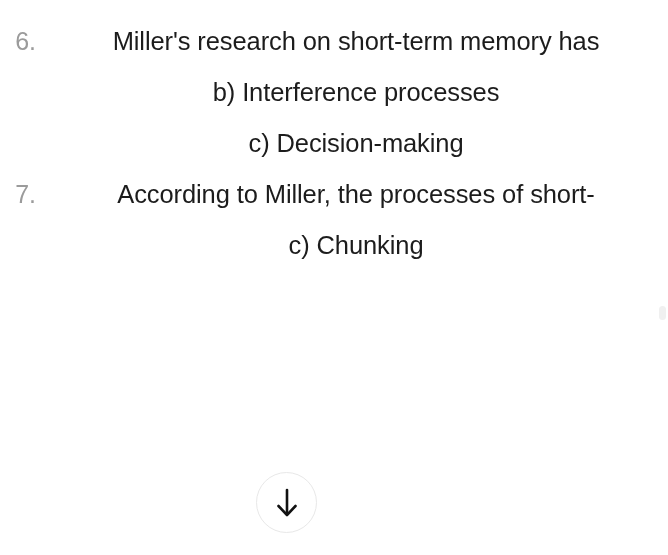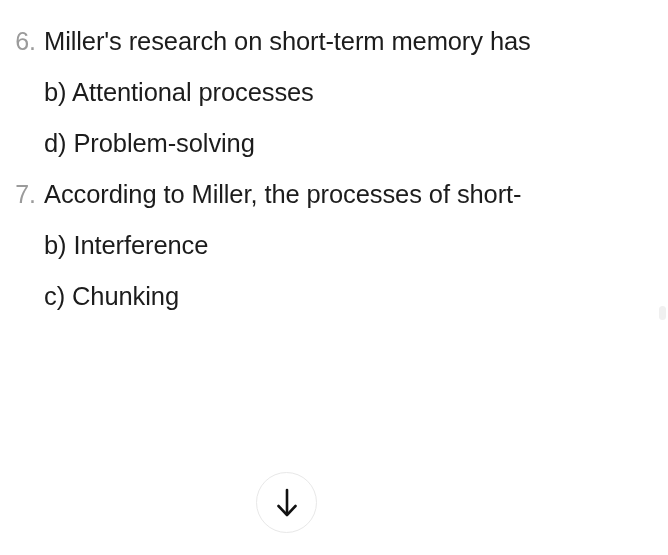--- a/index.html
+++ b/index.html
@@ -57,20 +57,21 @@
     color: transparent;
   }
 
   .q-text {
     flex: 1 1 auto;
     color: #1c1c1c;
     font-size: 25.5px;
     line-height: 51px;
     white-space: pre;
     letter-spacing: -0.1px;
+    text-align: center;
   }
 
   
   .scroll-down-button {
     position: absolute;
     left: 256px;
     top: 472px;
     width: 61px;
     height: 61px;
     border-radius: 50%;
@@ -107,36 +108,32 @@
 
   <div class="question-list">
 
     <div class="question-block">
       <div class="q-line">
         <span class="q-marker">6.</span>
         <span class="q-text">Miller's research on short-term memory has</span>
       </div>
       <div class="q-line">
         <span class="q-marker blank"></span>
-        <span class="q-text">b) Attentional processes</span>
+        <span class="q-text">b) Interference processes</span>
       </div>
       <div class="q-line">
         <span class="q-marker blank"></span>
-        <span class="q-text">d) Problem-solving</span>
+        <span class="q-text">c) Decision-making</span>
       </div>
     </div>
 
     <div class="question-block">
       <div class="q-line">
         <span class="q-marker">7.</span>
         <span class="q-text">According to Miller, the processes of short-</span>
-      </div>
-      <div class="q-line">
-        <span class="q-marker blank"></span>
-        <span class="q-text">b) Interference</span>
       </div>
       <div class="q-line">
         <span class="q-marker blank"></span>
         <span class="q-text">c) Chunking</span>
       </div>
     </div>
 
   </div>
 
   <div class="scrollbar-thumb"></div>

